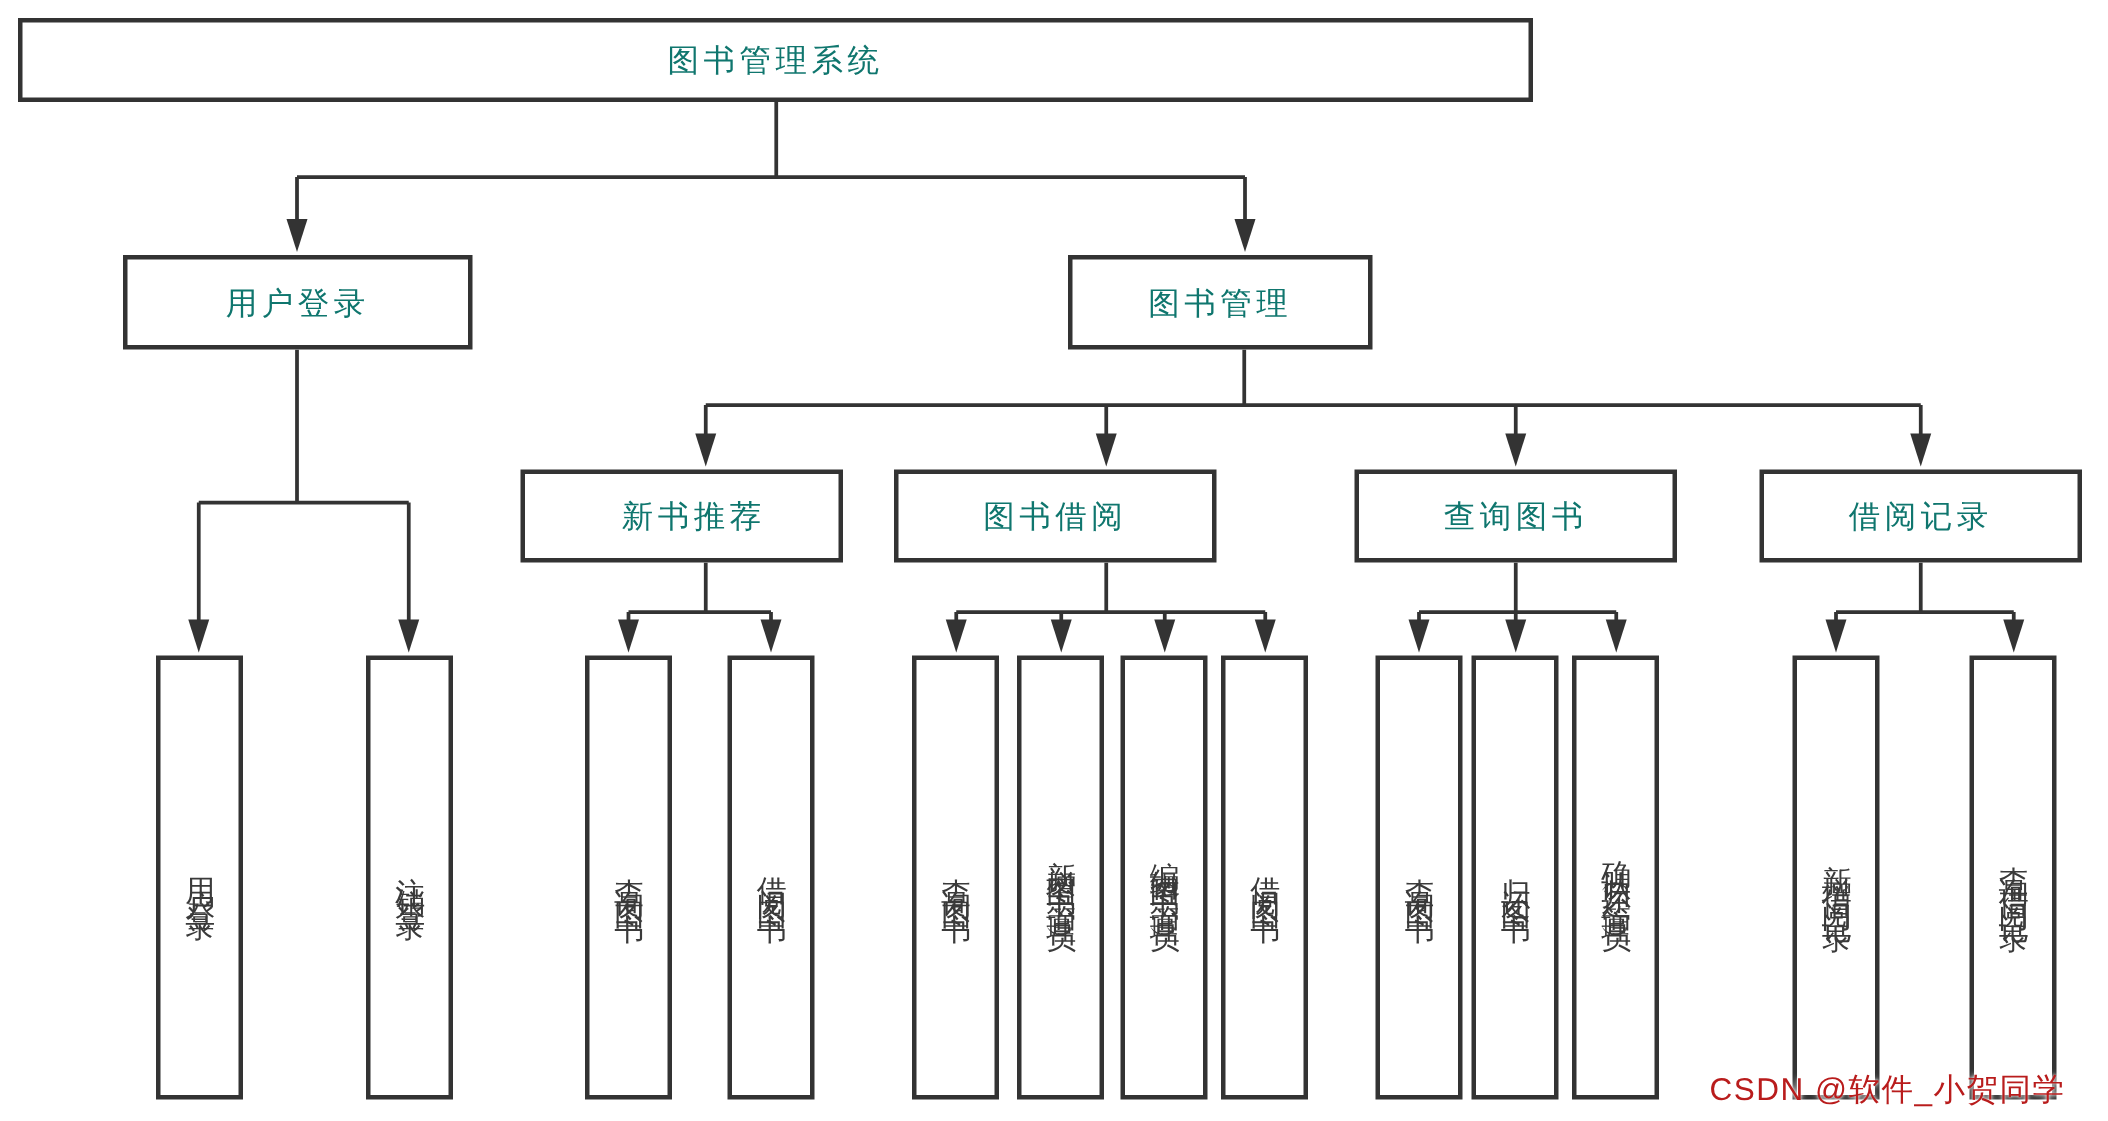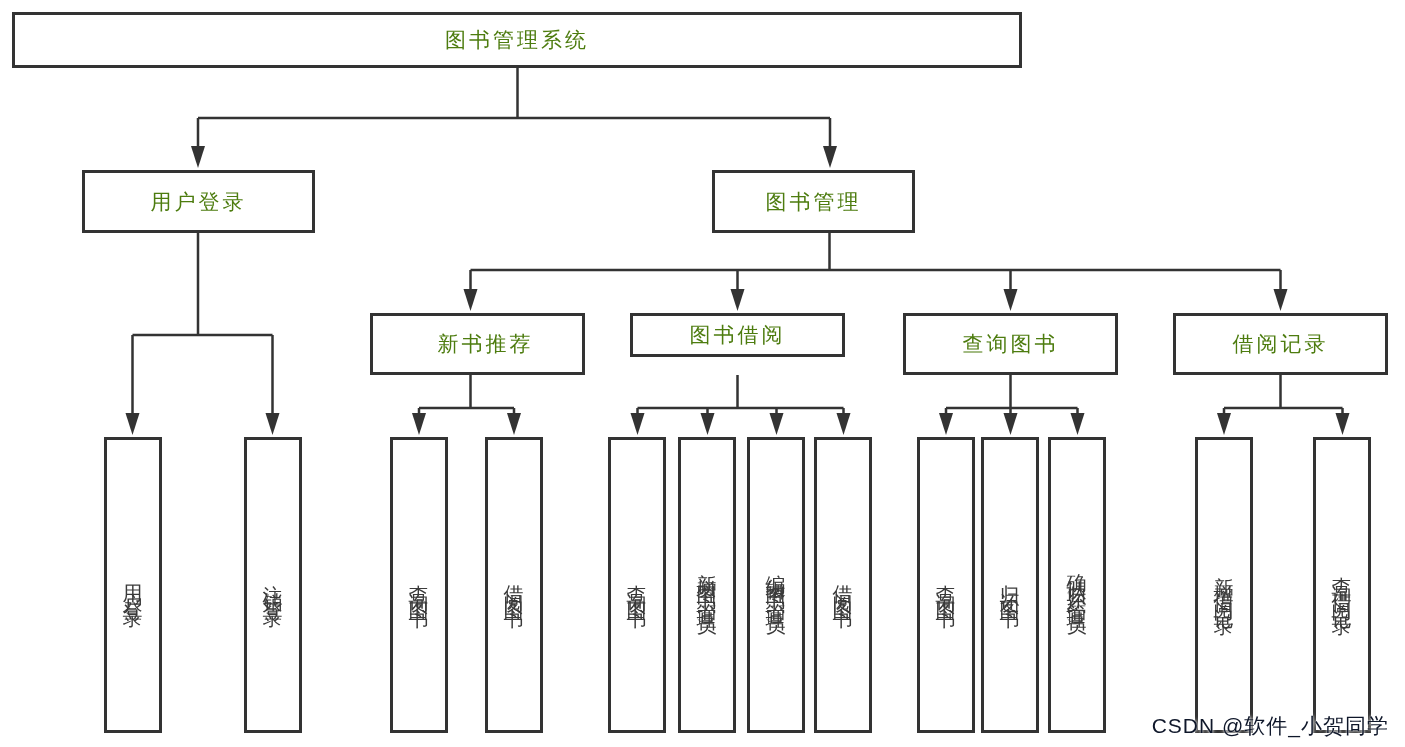--- a/index.html
+++ b/index.html
@@ -21,21 +21,21 @@
     pointer-events: none;
   }
 
   .hbox {
     position: absolute;
     border: 3px solid #333333;
     background: #ffffff;
     display: flex;
     align-items: center;
     justify-content: center;
-    color: #4d7c0f;
+    color: #0f766e;
     font-size: 21px;
     letter-spacing: 3px;
     white-space: nowrap;
     z-index: 2;
   }
 
   .vbox {
     position: absolute;
     top: 437px;
     width: 58px;
@@ -55,24 +55,24 @@
     font-size: 20px;
     line-height: 1;
     letter-spacing: 8px;
     white-space: nowrap;
   }
 
   .vbox .vtext.long { letter-spacing: 6px; font-size: 20px; }
 
   .watermark {
     position: absolute;
-    right: 16px;
+    right: 28px;
     top: 712px;
     font-size: 21px;
-    color: #0f172a;
+    color: #b91c1c;
     letter-spacing: 1px;
     text-shadow: 0 0 2px #ffffff, 0 0 4px #ffffff;
     z-index: 3;
     white-space: nowrap;
   }
 </style>
 </head>
 <body>
 
 <div class="canvas">
@@ -124,24 +124,24 @@
     <span>图书管理系统</span>
   </div>
 
   <div class="hbox" style="left:82px; top:170px; width:233px; height:63px;">
     <span>用户登录</span>
   </div>
   <div class="hbox" style="left:712px; top:170px; width:203px; height:63px;">
     <span>图书管理</span>
   </div>
 
-  <div class="hbox" style="left:370px; top:313px; width:215px; height:62px;padding-left:16px;">
+  <div class="hbox" style="left:347px; top:313px; width:215px; height:62px;padding-left:16px;">
     <span>新书推荐</span>
   </div>
-  <div class="hbox" style="left:630px; top:313px; width:215px; height:44px;">
+  <div class="hbox" style="left:596px; top:313px; width:215px; height:62px;">
     <span>图书借阅</span>
   </div>
   <div class="hbox" style="left:903px; top:313px; width:215px; height:62px;">
     <span>查询图书</span>
   </div>
   <div class="hbox" style="left:1173px; top:313px; width:215px; height:62px;">
     <span>借阅记录</span>
   </div>
 
   <div class="vbox" style="left:104px;">

